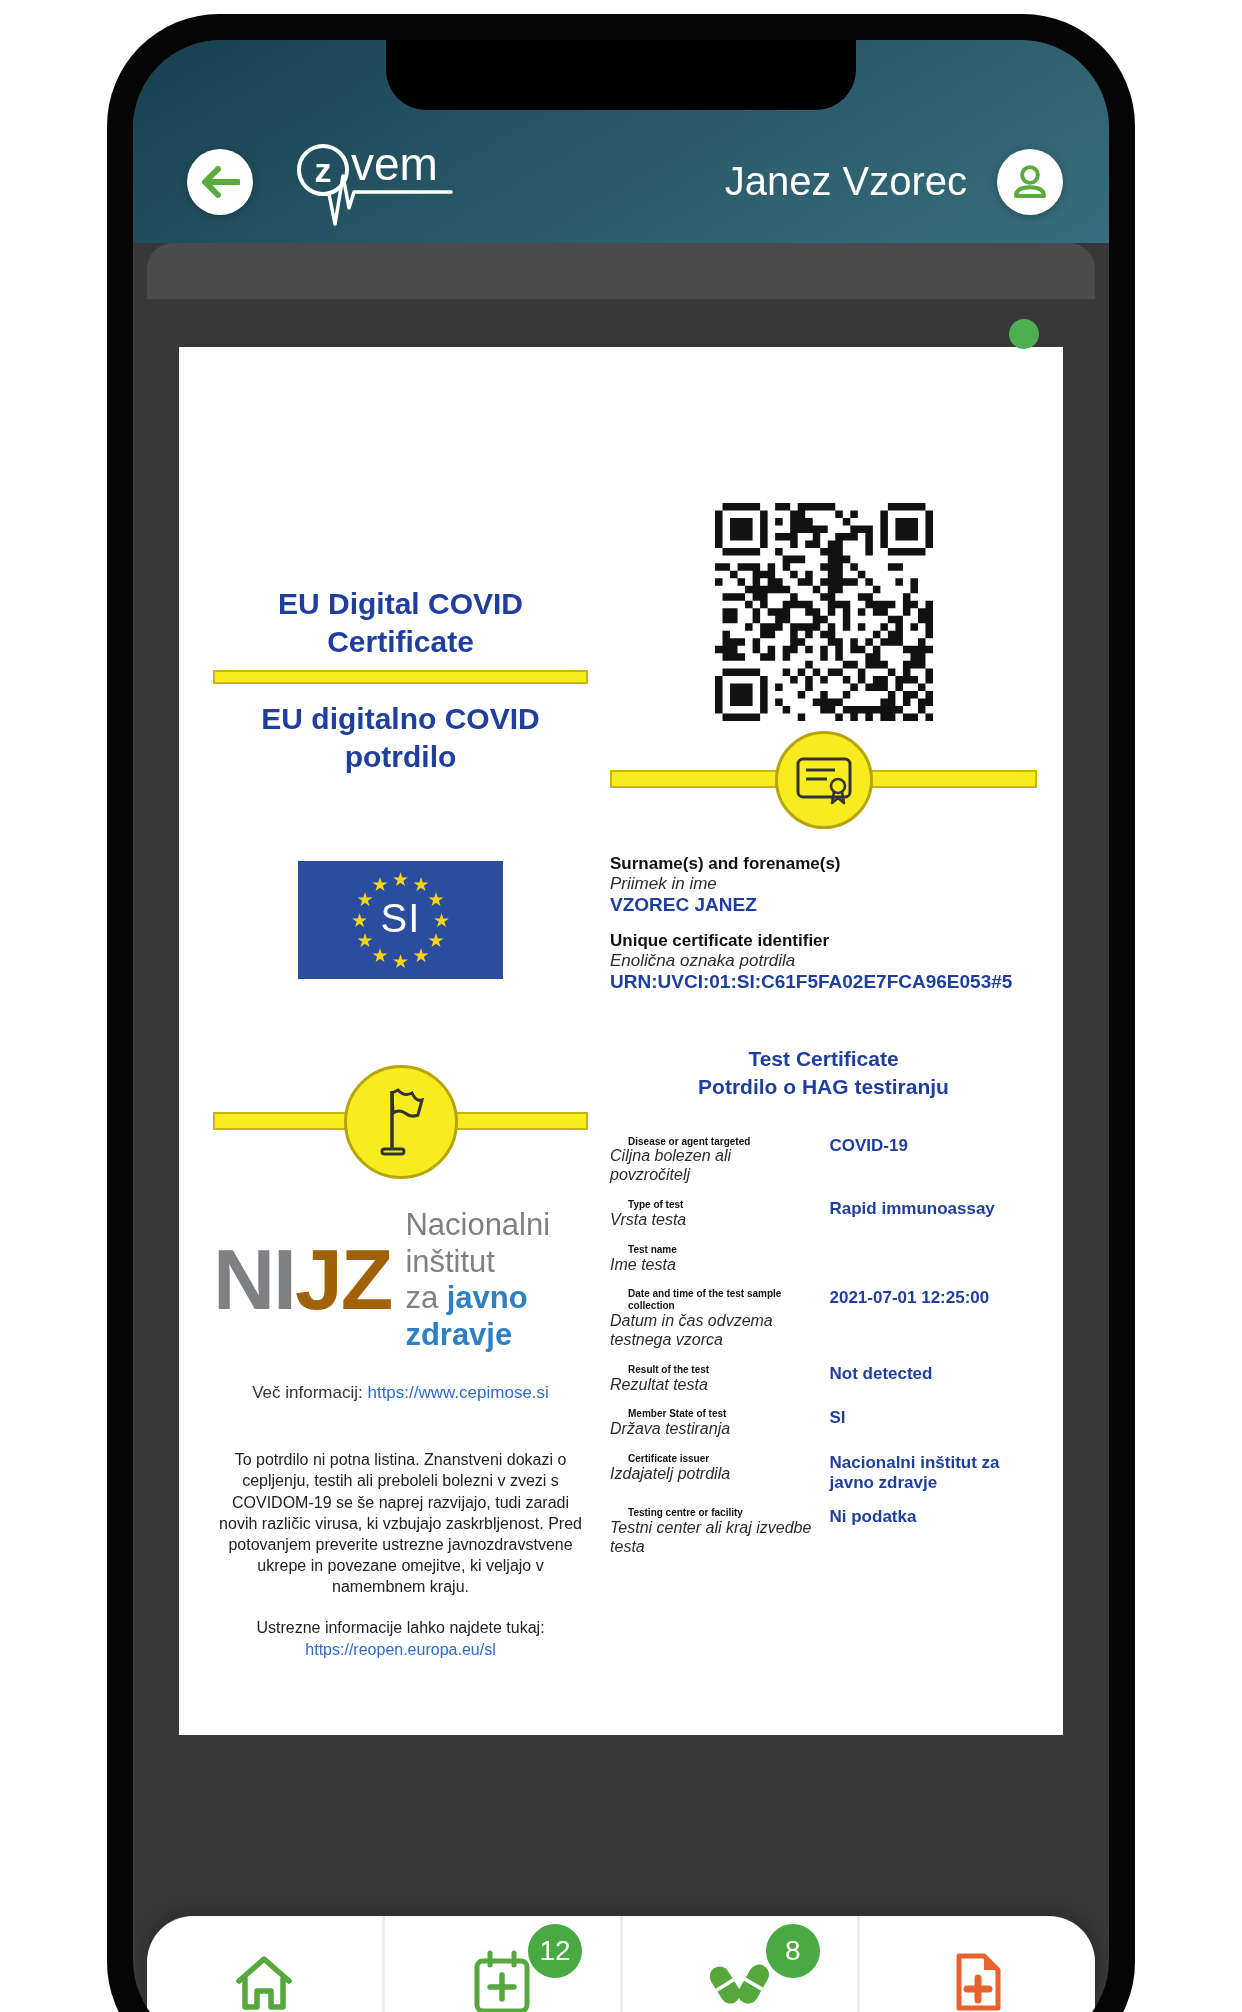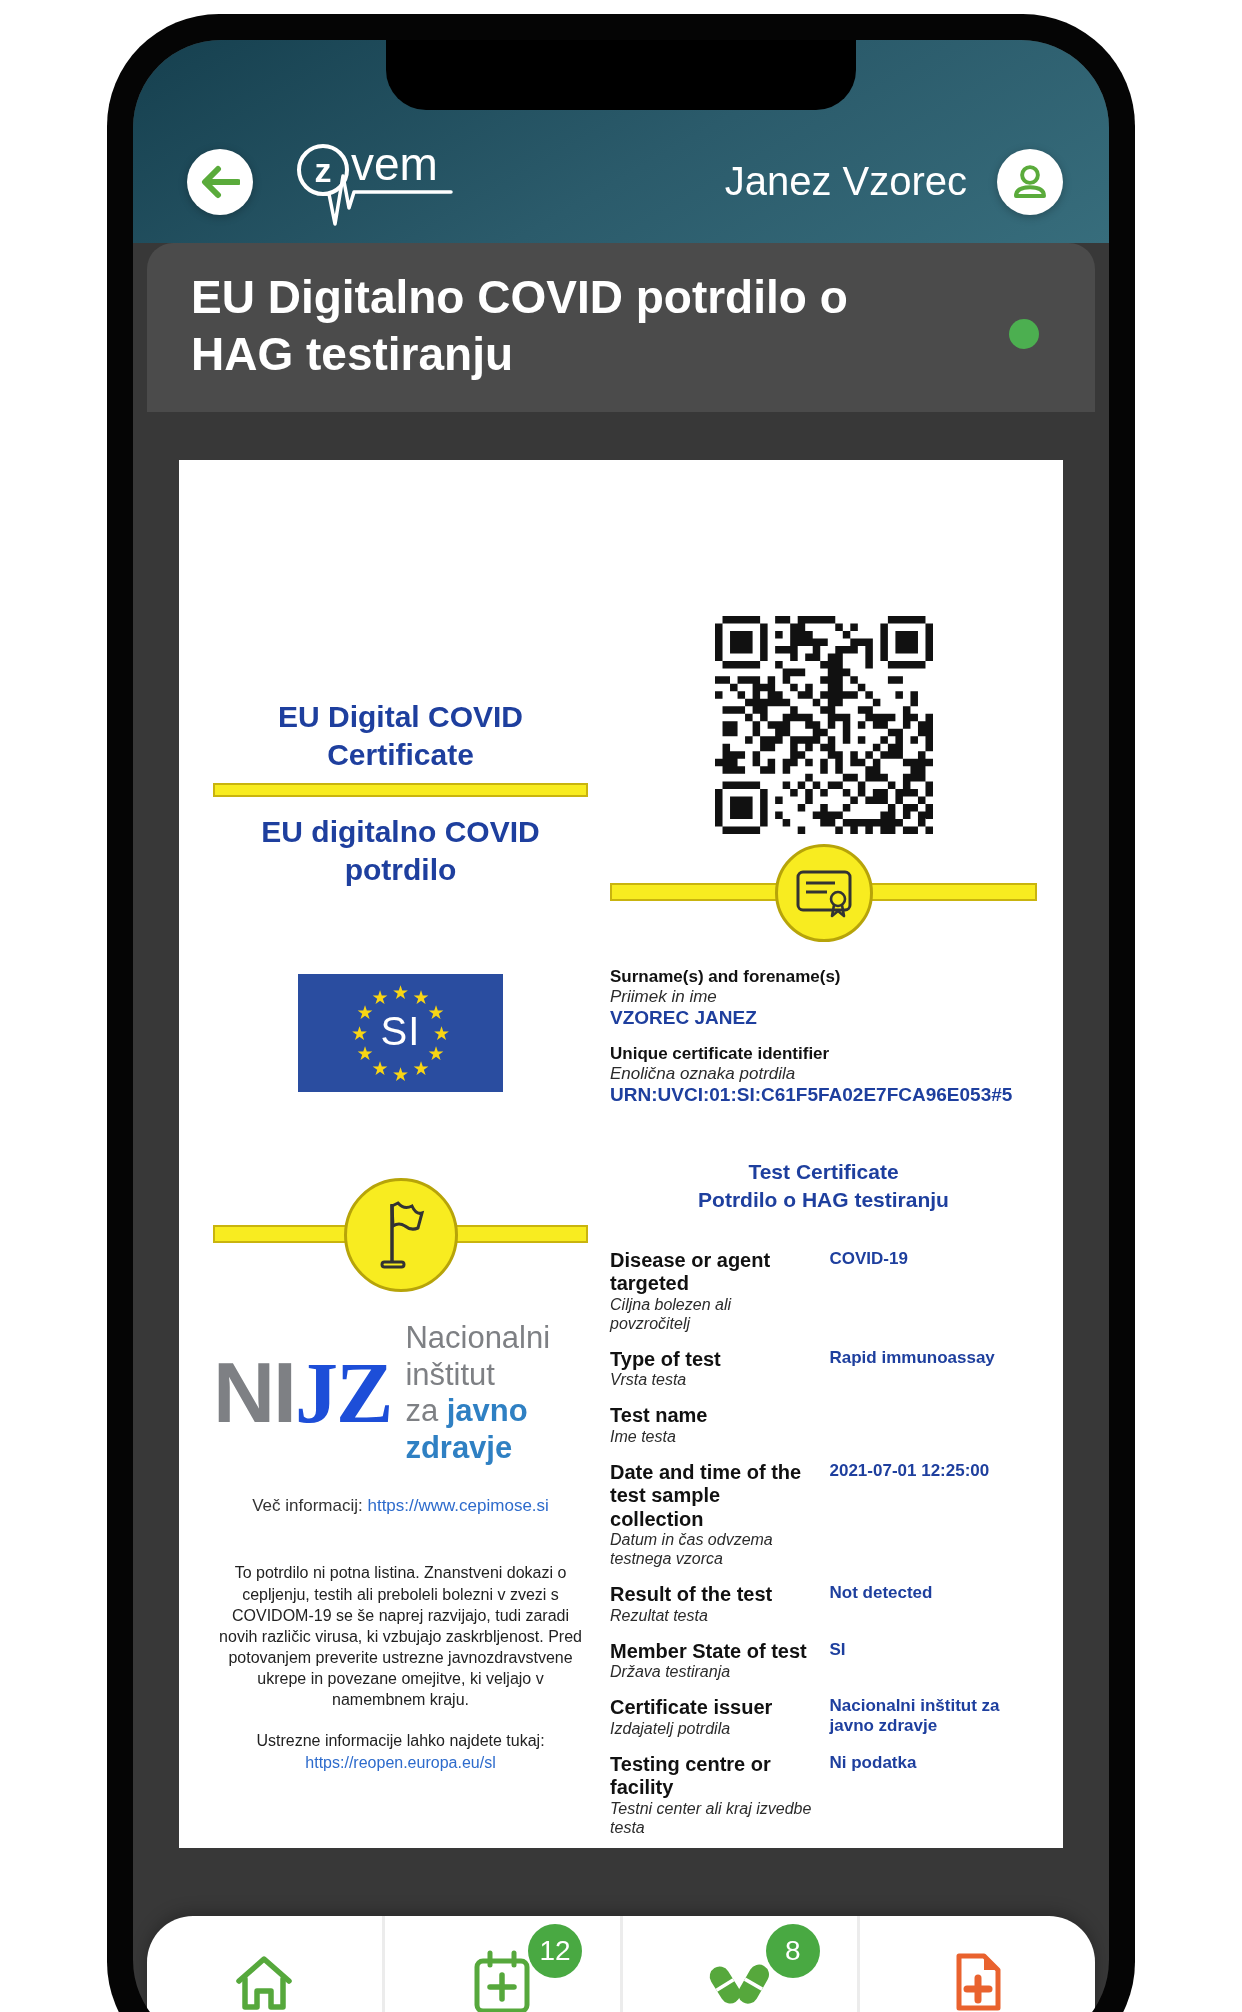--- a/index.html
+++ b/index.html
@@ -72,21 +72,21 @@
     display:flex;align-items:center;justify-content:center;
   }
   .div-flag{margin-top:86px;height:112px;}
   .div-flag .dcircle{width:108px;height:108px;}
   .div-cert{margin-top:10px;height:96px;}
   .div-cert .dcircle{width:92px;height:92px;}
   
   .nijz{margin-top:30px;display:flex;align-items:center;flex:0 0 auto;}
   .nijz .abbr{font-size:86px;font-weight:bold;letter-spacing:-2px;line-height:.9;}
   .nijz .abbr .g{color:#7e8084;}
-  .nijz .abbr .b{color:#1d4ed8;font-family:Liberation Serif, serif;}
+  .nijz .abbr .b{color:#a16207;}
   .nijz .ntxt{text-align:left;margin-left:14px;color:#7e8084;font-size:31px;line-height:1.18;}
   .nijz .ntxt .b{color:#2f80c3;font-weight:bold;}
   .moreinfo{margin-top:30px;font-size:17px;color:#333;}
   .link{color:#2d6bcc;text-decoration:none;}
   .disclaimer{margin-top:46px;font-size:16px;line-height:1.32;color:#222;max-width:392px;}
   .infoline{margin-top:22px;font-size:16px;color:#222;}
   .infolink{display:block;margin-top:4px;font-size:16px;}
   
   .qrwrap{margin-top:156px;display:flex;justify-content:center;}
   
@@ -94,21 +94,21 @@
   .p-row{margin-top:15px;text-align:left;}
   .lab{font-size:17px;font-weight:bold;color:#111;line-height:1.18;}
   .sub{font-size:17px;font-style:italic;color:#2b2b2b;line-height:1.18;}
   .val{font-size:19px;font-weight:bold;color:#1e3f9e;line-height:1.15;word-break:break-word;}
   .test-h{margin-top:52px;text-align:center;color:#1e3f9e;font-size:21px;font-weight:bold;line-height:1.35;}
   
   .ttable{margin-top:20px;display:flex;flex-direction:column;}
   .t-row{display:flex;margin-top:14px;}
   .t-l{width:50%;box-sizing:border-box;padding-right:10px;}
   .t-v{width:50%;box-sizing:border-box;padding-left:6px;}
-  .t-l .lab{font-size:20px;}
+  .t-l .lab{font-size:10px;margin-left:18px;}
   .t-l .sub{font-size:16px;}
   .t-v .val{font-size:17px;line-height:1.18;}
   
   .pager{display:flex;align-items:center;padding:26px 2px 30px;}
   
   .tabbar{
     position:absolute;left:14px;right:14px;bottom:0;height:132px;
     background:#fff;border-radius:46px 46px 0 0;display:flex;z-index:8;
     box-shadow:0 -4px 16px rgba(0,0,0,.25);
   }
@@ -151,21 +151,20 @@
         <span>
           <svg width="42" height="42" viewBox="0 0 48 48">
             <circle cx="24" cy="16" r="9" fill="none" stroke="#5aab3b" stroke-width="4.5"></circle>
             <path d="M8 40 Q8 30 24 30 Q40 30 40 40 Z" fill="none" stroke="#5aab3b" stroke-width="4.5" stroke-linejoin="round"></path>
           </svg>
         </span>
       </div>
     </div>
 
     <div class="titlebar">
-      <span>EU Digitalno COVID potrdilo o HAG testiranju</span>
       <span class="status-dot" style="background: rgb(76, 175, 80);"></span>
     </div>
 
     <div class="content">
       <div class="card">
         <div class="cert">
 
           <div class="col-left">
             <div class="cert-h h-en">EU Digital COVID Certificate</div>
             <div class="ybar bar1"></div>

